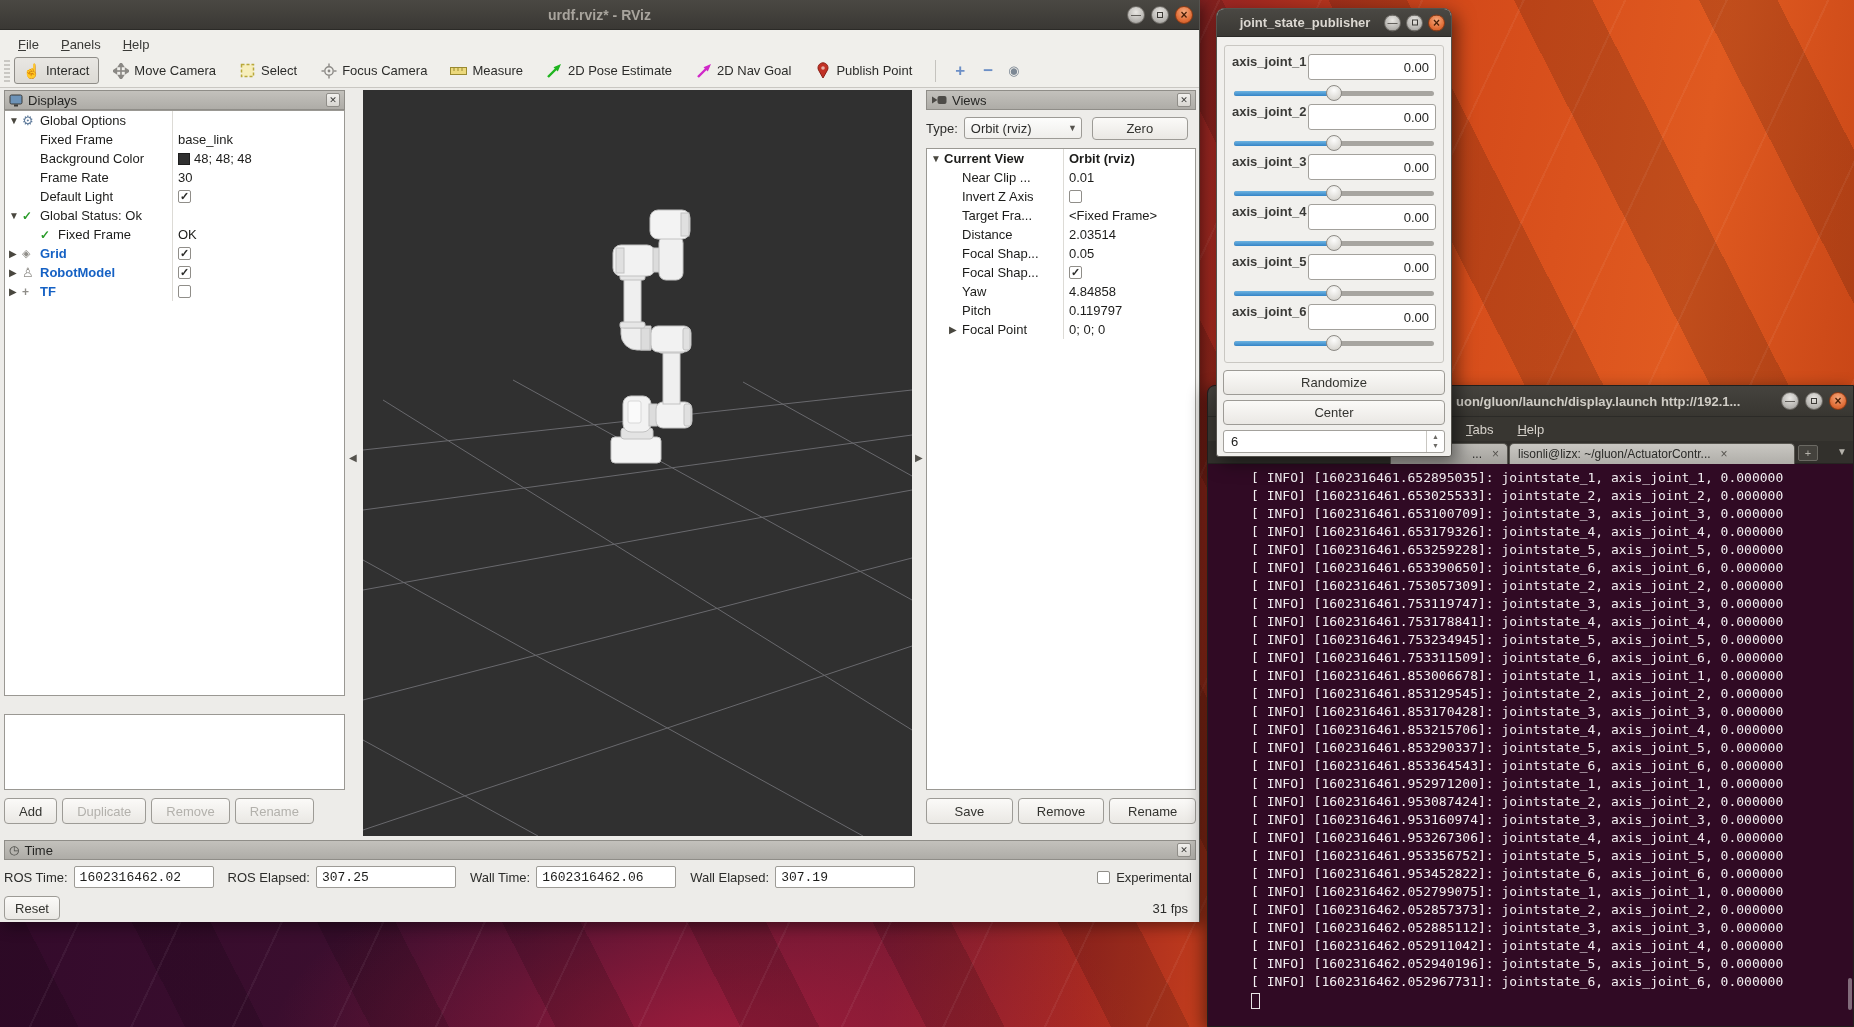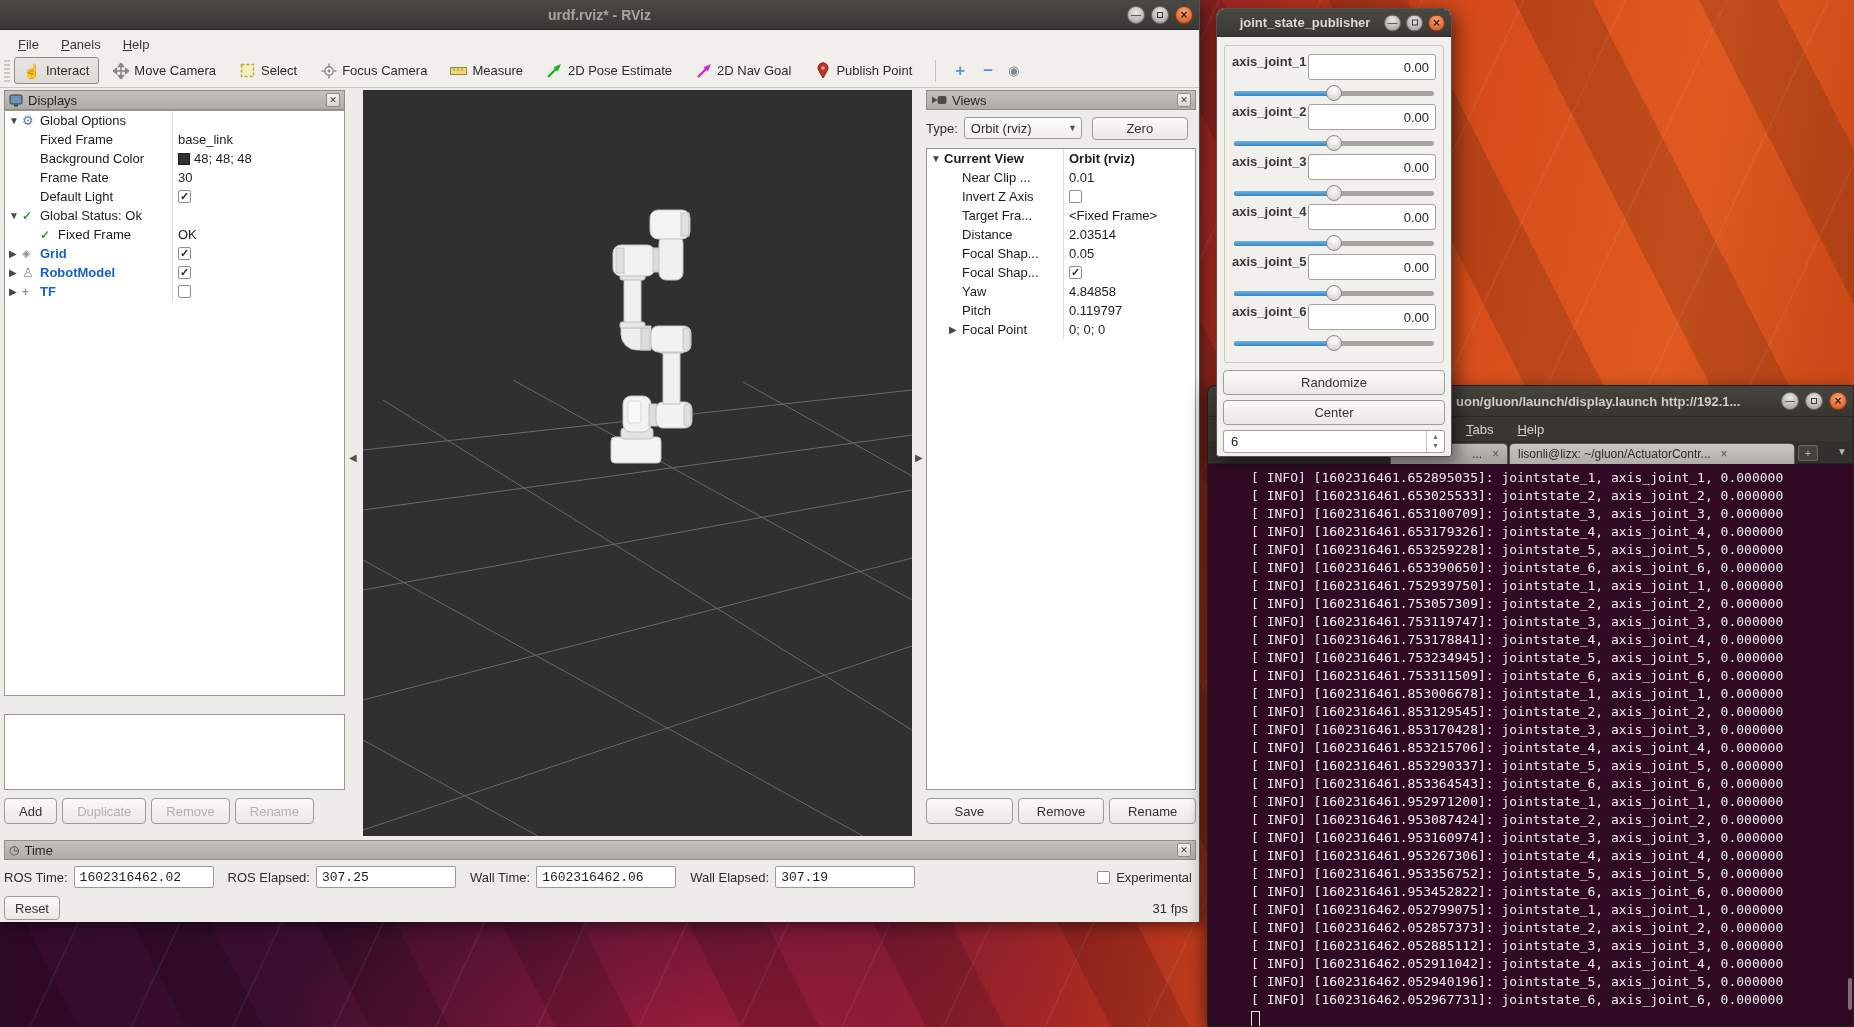--- a/index.html
+++ b/index.html
@@ -584,21 +584,20 @@
   </div>
   <div class="term-body">
     <div>
 
     <div class="tline">[ INFO] [1602316461.652895035]: jointstate_1, axis_joint_1, 0.000000</div>
         <div class="tline">[ INFO] [1602316461.653025533]: jointstate_2, axis_joint_2, 0.000000</div>
         <div class="tline">[ INFO] [1602316461.653100709]: jointstate_3, axis_joint_3, 0.000000</div>
         <div class="tline">[ INFO] [1602316461.653179326]: jointstate_4, axis_joint_4, 0.000000</div>
         <div class="tline">[ INFO] [1602316461.653259228]: jointstate_5, axis_joint_5, 0.000000</div>
         <div class="tline">[ INFO] [1602316461.653390650]: jointstate_6, axis_joint_6, 0.000000</div>
-        <div class="tline">[ INFO] [1602316461.752939750]: jointstate_1, axis_joint_1, 0.000000</div>
         <div class="tline">[ INFO] [1602316461.753057309]: jointstate_2, axis_joint_2, 0.000000</div>
         <div class="tline">[ INFO] [1602316461.753119747]: jointstate_3, axis_joint_3, 0.000000</div>
         <div class="tline">[ INFO] [1602316461.753178841]: jointstate_4, axis_joint_4, 0.000000</div>
         <div class="tline">[ INFO] [1602316461.753234945]: jointstate_5, axis_joint_5, 0.000000</div>
         <div class="tline">[ INFO] [1602316461.753311509]: jointstate_6, axis_joint_6, 0.000000</div>
         <div class="tline">[ INFO] [1602316461.853006678]: jointstate_1, axis_joint_1, 0.000000</div>
         <div class="tline">[ INFO] [1602316461.853129545]: jointstate_2, axis_joint_2, 0.000000</div>
         <div class="tline">[ INFO] [1602316461.853170428]: jointstate_3, axis_joint_3, 0.000000</div>
         <div class="tline">[ INFO] [1602316461.853215706]: jointstate_4, axis_joint_4, 0.000000</div>
         <div class="tline">[ INFO] [1602316461.853290337]: jointstate_5, axis_joint_5, 0.000000</div>

